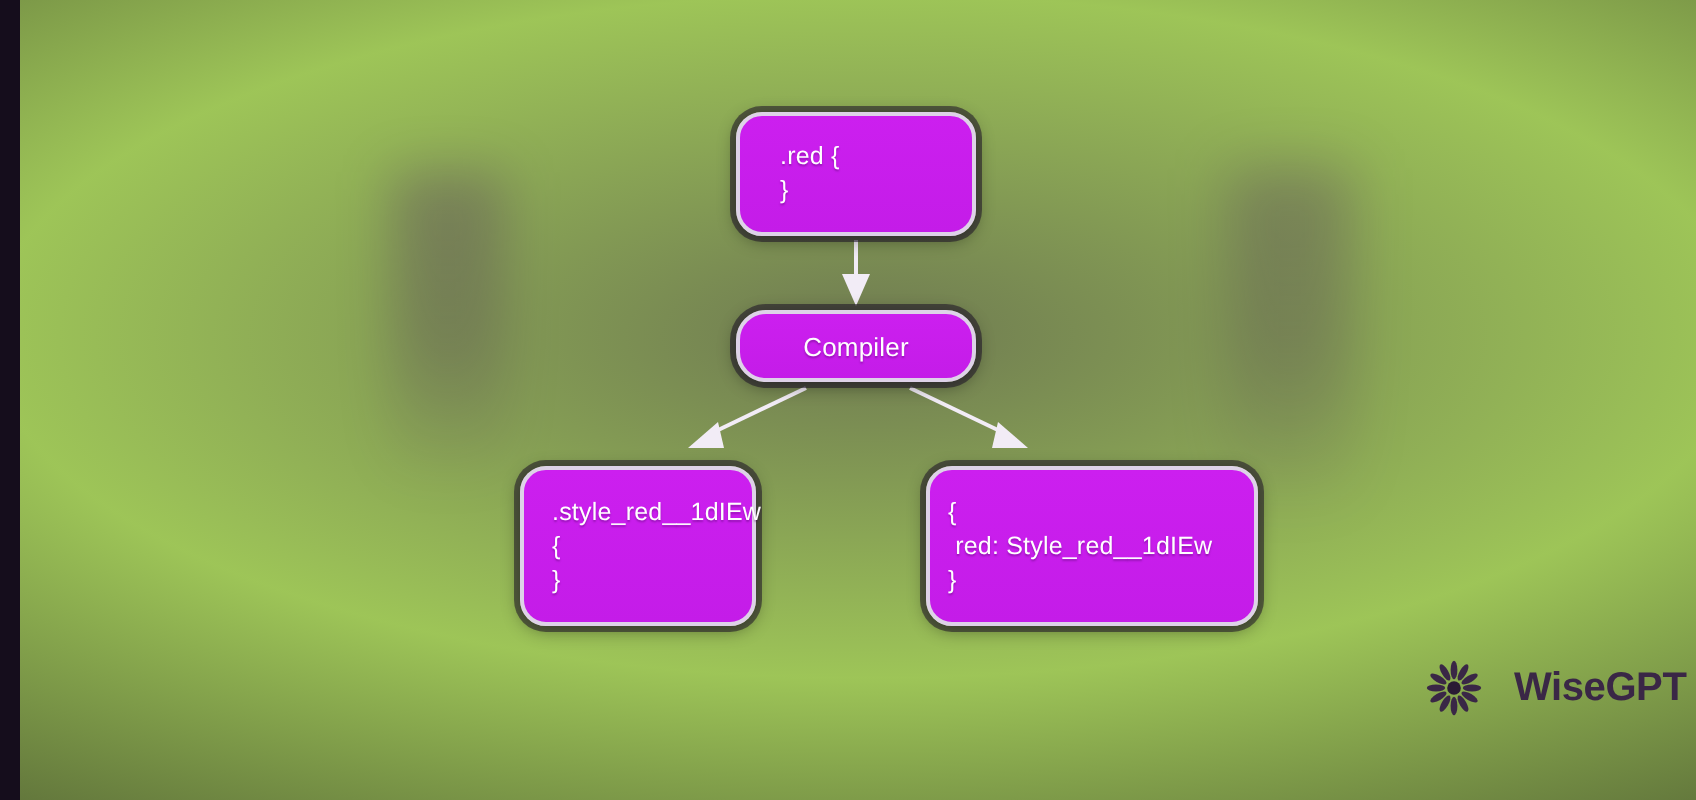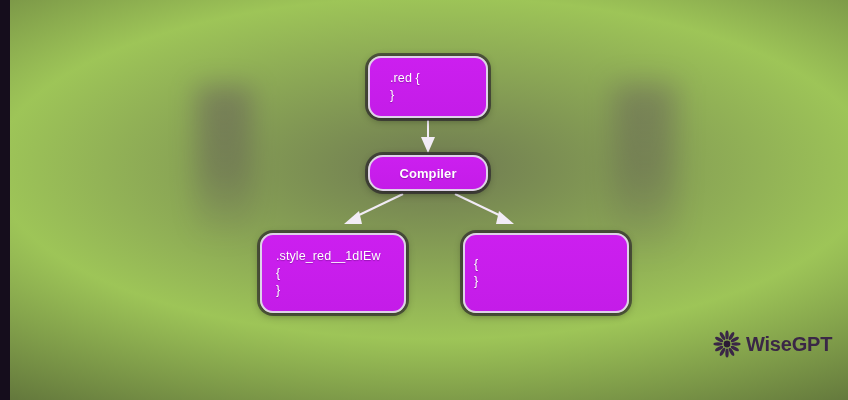--- a/index.html
+++ b/index.html
@@ -87,27 +87,26 @@
     left: 358px;
     top: 155px;
     width: 120px;
     height: 36px;
     align-items: center;
     border-radius: 15px;
   }
   #node-compiler .code-line {
     font-size: 13px;
     text-align: center;
-    font-weight: bold;
   }
   
   #node-css {
     left: 250px;
     top: 233px;
-    width: 146px;
+    width: 118px;
     height: 80px;
     padding-left: 14px;
   }
   
   #node-map {
     left: 453px;
     top: 233px;
     width: 166px;
     height: 80px;
     padding-left: 9px;
@@ -121,21 +120,21 @@
     height: 400px;
     pointer-events: none;
   }
   
   #logo {
     position: absolute;
     left: 703px;
     top: 330px;
     display: flex;
     align-items: center;
-    gap: 5px;
+    gap: 16px;
   }
   #logo .wordmark {
     font-size: 20px;
     font-weight: bold;
     color: #3a2746;
     letter-spacing: -0.2px;
   }
 </style>
 </head>
 <body>
@@ -174,20 +173,21 @@
   </div>
 
   <div class="node" id="node-css">
     <div class="code-line">.style_red__1dIEw</div>
     <div class="code-line">{</div>
     <div class="code-line">}</div>
   </div>
 
   <div class="node" id="node-map">
     <div class="code-line">{</div>
+    <div class="code-line"> red: Style_red__1dIEw</div>
     <div class="code-line">}</div>
   </div>
 
   <div id="logo">
     <svg width="28" height="28" viewBox="0 0 28 28" xmlns="http://www.w3.org/2000/svg">
       <g transform="translate(14,14)" fill="#3a2746">
         <g>
             <ellipse cx="0" cy="-9" rx="1.7" ry="4.6" transform="rotate(0)"></ellipse>
           </g>
         <g transform="rotate(30)">

